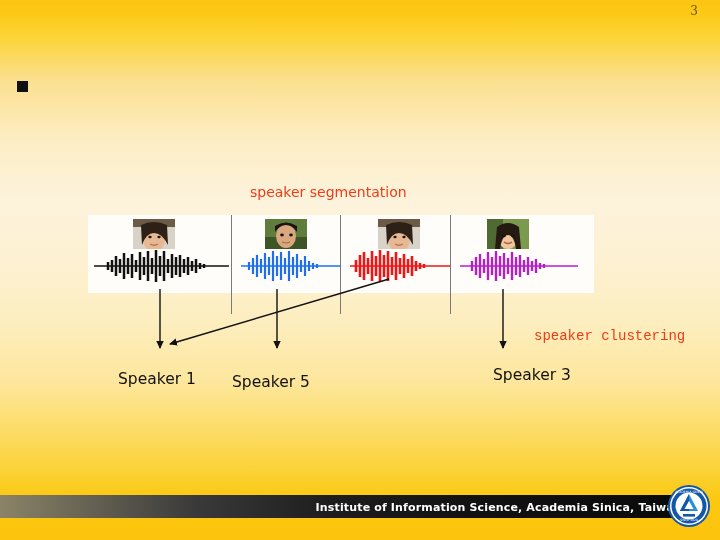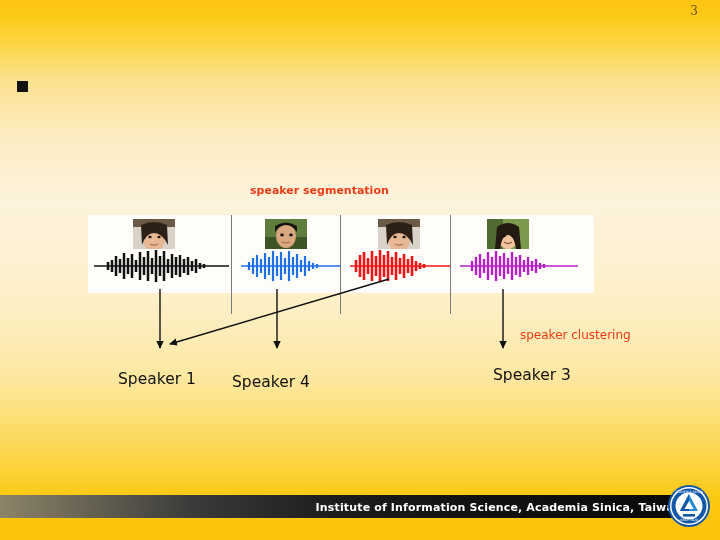--- a/index.html
+++ b/index.html
@@ -77,29 +77,29 @@
     left: 0;
     top: 176px;
     width: 720px;
     height: 225px;
   }
   .seg-caption {
     position: absolute;
     left: 250px;
     top: 8px;
     color: #ee3b18;
-    font-size: 11px;
-    font-weight: bold;
+    font-size: 14px;
   }
   .clu-caption {
     position: absolute;
-    left: 520px;
+    left: 534px;
     top: 152px;
     color: #ee3b18;
-    font-size: 12px;
+    font-size: 14px;
+    font-family: Liberation Mono, monospace;
   }
   .white-panel {
     position: absolute;
     left: 88px;
     top: 39px;
     width: 506px;
     height: 78px;
     background: #fffdf9;
   }
   .divider {
@@ -363,21 +363,21 @@
           <path d="M0,0.8 L8,4.5 L0,8.2 z" fill="#111111"></path>
         </marker>
       </defs>
       <line x1="160" y1="113" x2="160" y2="172" stroke="#111111" stroke-width="1.4" marker-end="url(#ah)"></line>
       <line x1="277" y1="113" x2="277" y2="172" stroke="#111111" stroke-width="1.4" marker-end="url(#ah)"></line>
       <line x1="503" y1="113" x2="503" y2="172" stroke="#111111" stroke-width="1.4" marker-end="url(#ah)"></line>
       <line x1="389" y1="103" x2="170" y2="168" stroke="#111111" stroke-width="1.5" marker-end="url(#ah)"></line>
     </svg>
 
     <div class="spk-label" style="left:118px;top:194px;">Speaker 1</div>
-    <div class="spk-label" style="left:232px;top:197px;">Speaker 4</div>
+    <div class="spk-label" style="left:232px;top:197px;">Speaker 5</div>
     <div class="spk-label" style="left:460px;top:190px;margin-left:33px;">Speaker 3</div>
   </div>
 
   <div class="footer-bar"></div>
   <div class="footer-text">Institute of Information Science, Academia Sinica, Taiwan</div>
   <svg class="footer-logo" viewBox="0 0 44 44">
     <circle cx="22" cy="22" r="21" fill="#1257a8"></circle>
     <circle cx="22" cy="22" r="19" fill="#ffffff"></circle>
     <circle cx="22" cy="22" r="17.5" fill="#1257a8"></circle>
     <circle cx="22" cy="22" r="13.5" fill="#ffffff"></circle>

